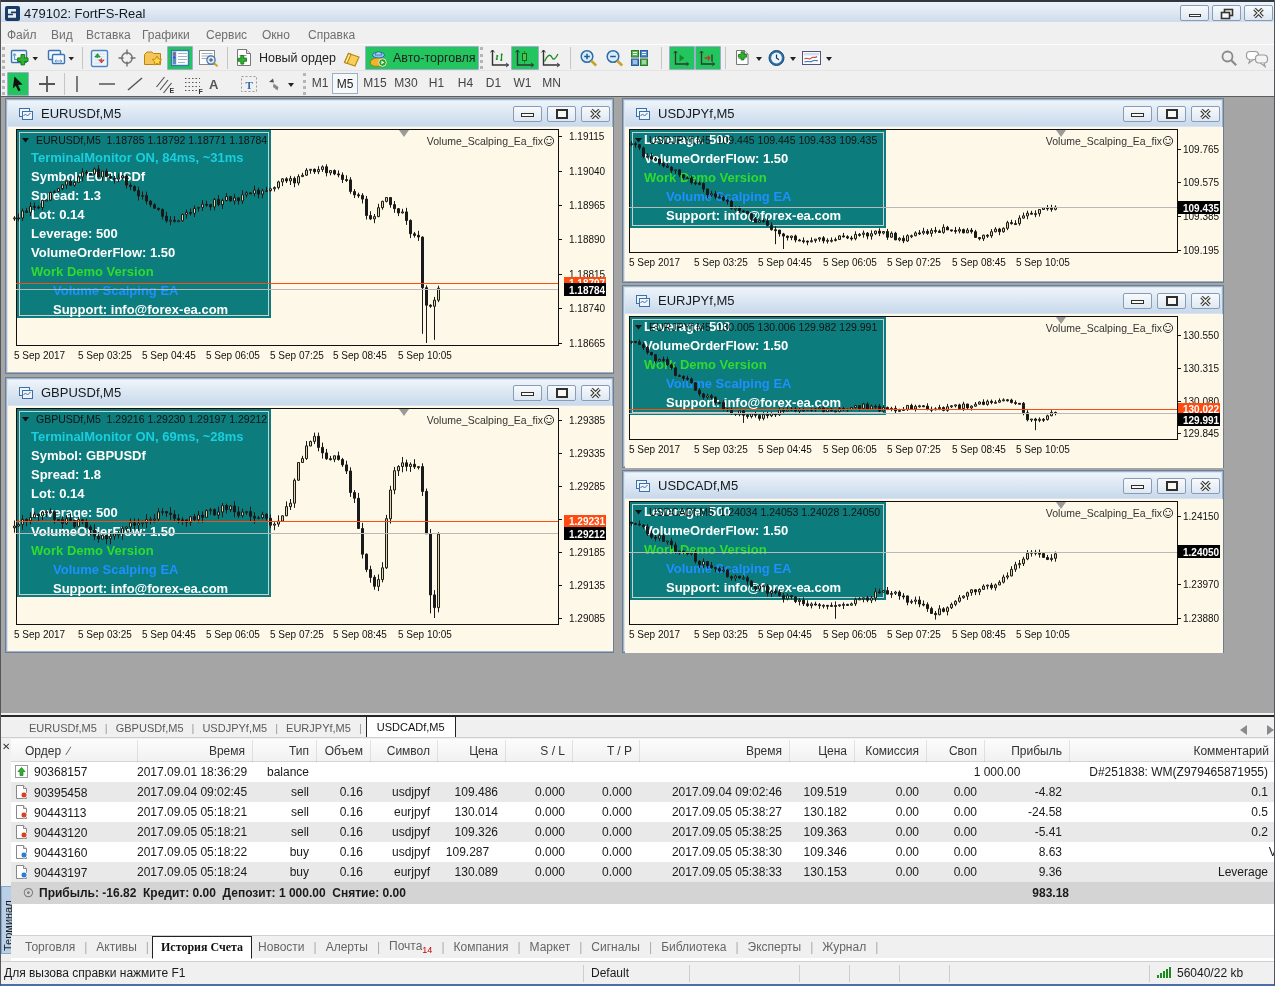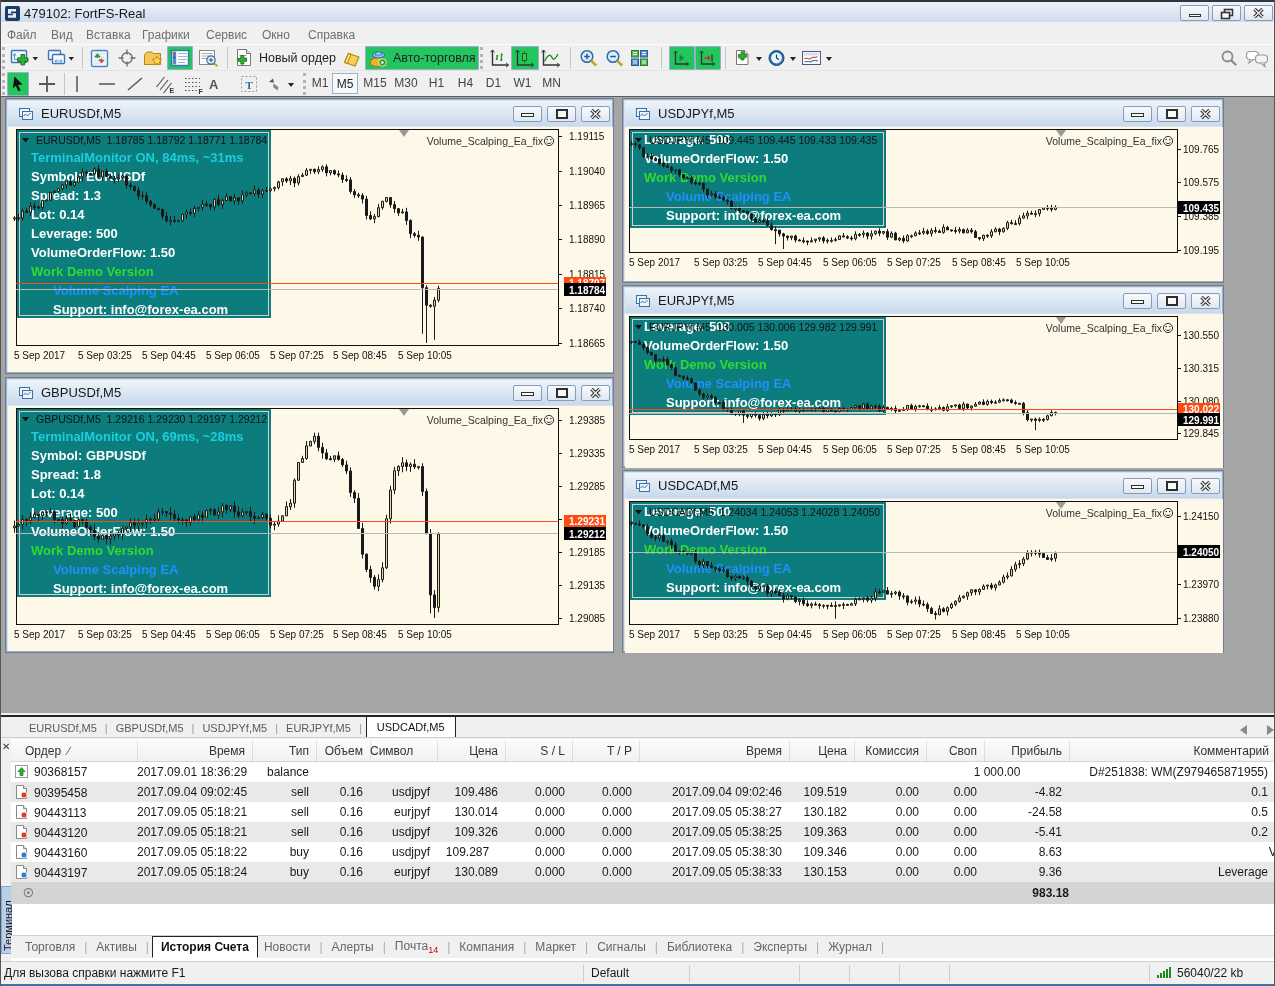--- a/index.html
+++ b/index.html
@@ -41,21 +41,21 @@
 .ttab span { position:absolute; left:0px; top:64px; transform:rotate(-90deg); transform-origin:0 0; font-size:11px; color:#1a1a1a; white-space:nowrap; }
 .thead { position:absolute; left:10px; top:0px; right:0; height:23px; background:linear-gradient(#fcfcfc,#f1f1f1); border-bottom:1px solid #d5d5d5; }
 .hcell { position:absolute; top:5px; font-size:12px; color:#333; }
 .trow { position:absolute; left:10px; right:0; height:20px; background:#fff; }
 .trow.alt { background:#e9e9e9; }
 .cell { position:absolute; top:3px; font-size:12px; color:#1a1a1a; white-space:nowrap; }
 .colsep { position:absolute; top:-22px; width:1px; height:164px; background:rgba(0,0,0,0.09); }
 .sumrow { position:absolute; left:10px; right:0; top:143px; height:22px; background:#d4d4d4; font-size:12px; font-weight:bold; color:#1a1a1a; }
 .btabs { position:absolute; left:10px; right:0; top:196px; height:23px; background:#f0f0f0; border-top:1px solid #d0d0d0; display:flex; align-items:center; padding-left:8px; }
 .btab { font-size:12px; color:#666; padding:3px 6px; }
-.btab.active { background:#fff; border:1px solid #222; border-bottom-color:#fff; color:#111; font-weight:bold; padding:3px 8px; }
+.btab.active { background:#fff; border:1px solid #222; border-bottom-color:#fff; color:#111; font-weight:bold; padding:3px 8px;font-family:Liberation Serif, serif; }
 .tsep2 { color:#aaa; font-size:12px; padding:0 3px; }
 .statusbar { position:absolute; left:0; top:961px; width:100%; height:23px; background:#f0f0f0; border-top:1px solid #cfcfcf; font-size:12px; color:#1a1a1a; }
 .statusbar .sdiv { position:absolute; top:3px; width:1px; height:17px; background:#cdcdcd; }
 .botedge { position:absolute; left:0; top:984px; width:100%; height:2px; background:#4a6ea9; }
 </style></head>
 <body>
 <div class="titlebar">
  <svg class="ticon" width="15" height="15" viewBox="0 0 15 15">
       <rect width="15" height="15" rx="2" fill="#1b3c66"></rect>
       <path d="M3 3h8v2.6H6v1.6h5v4.6H3V9.2h5V7.8H3z" fill="#e8eef6"></path>
@@ -700,21 +700,21 @@
       <span style="position:absolute;left:1px;top:2px;font-size:10px;color:#333">✕</span>
   <div class="ttab">
         <span>Терминал</span>
       </div>
  </div>
  <div class="thead">
       <div class="hcell" style="left:0px;width:126px;text-align:left;padding-left:14px">Ордер&nbsp;&nbsp;<span style="color:#555">∕</span></div>
       <div class="hcell" style="left:126px;width:108px;text-align:right">Время</div>
       <div class="hcell" style="left:241px;width:57px;text-align:right">Тип</div>
       <div class="hcell" style="left:305px;width:47px;text-align:right">Объем</div>
-      <div class="hcell" style="left:359px;width:60px;">Символ</div>
+      <div class="hcell" style="left:359px;width:60px;text-align:right">Символ</div>
       <div class="hcell" style="left:426px;width:61px;text-align:right">Цена</div>
       <div class="hcell" style="left:494px;width:60px;text-align:right">S / L</div>
       <div class="hcell" style="left:561px;width:60px;text-align:right">T / P</div>
       <div class="hcell" style="left:628px;width:143px;text-align:right">Время</div>
       <div class="hcell" style="left:778px;width:58px;text-align:right">Цена</div>
       <div class="hcell" style="left:843px;width:65px;text-align:right">Комиссия</div>
       <div class="hcell" style="left:915px;width:51px;text-align:right">Своп</div>
       <div class="hcell" style="left:973px;width:78px;text-align:right">Прибыль</div>
       <div class="hcell" style="left:1058px;width:200px;text-align:right">Комментарий</div>
     </div>
@@ -848,20 +848,21 @@
       <div class="cell" style="left:628px;width:143px;text-align:right">2017.09.05 05:38:33</div>
       <div class="cell" style="left:778px;width:58px;text-align:right">130.153</div>
       <div class="cell" style="left:843px;width:65px;text-align:right">0.00</div>
       <div class="cell" style="left:915px;width:51px;text-align:right">0.00</div>
       <div class="cell" style="left:973px;width:78px;text-align:right">9.36</div>
       <div class="cell" style="left:1058px;width:199px;text-align:right">Leverage</div>
     </div>
 
  <div class="sumrow">
    <span style="position:absolute;left:12px;top:4px;color:#777">☉</span>
+   <span style="position:absolute;left:28px;top:4px">Прибыль: -16.82&nbsp;&nbsp;Кредит: 0.00&nbsp;&nbsp;Депозит: 1 000.00&nbsp;&nbsp;Снятие: 0.00</span>
    <span style="position:absolute;left:980px;top:4px;width:78px;text-align:right">983.18</span>
  </div>
  <div class="btabs">
       <div class="btab">Торговля</div>
       <div class="tsep2">|</div>
       <div class="btab">Активы</div>
       <div class="tsep2">|</div>
       <div class="btab active">История Счета</div>
       <div class="btab">Новости</div>
       <div class="tsep2">|</div>

